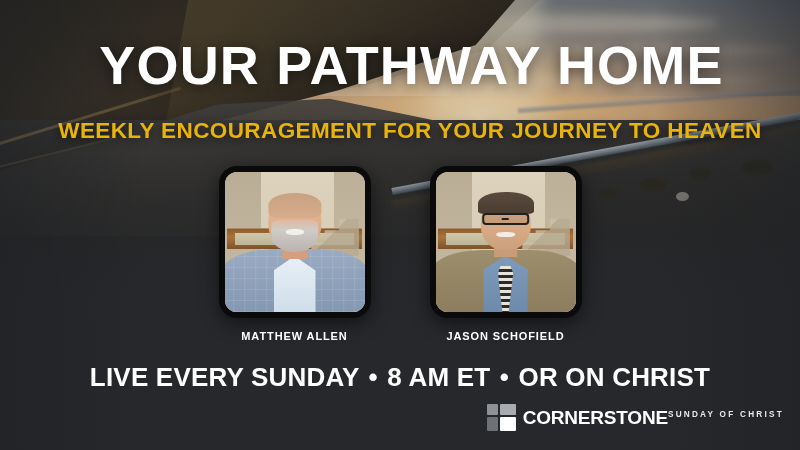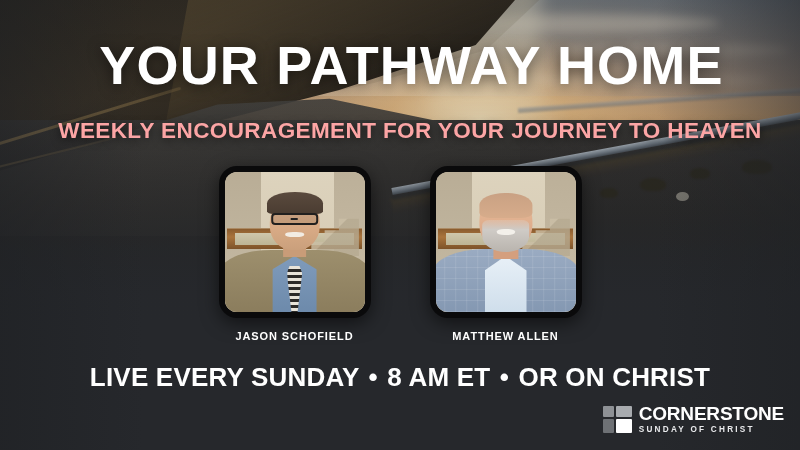--- a/index.html
+++ b/index.html
@@ -138,21 +138,21 @@
     position:absolute; left:0; right:0; top:38px;
     text-align:center;
     font-size:54px; font-weight:bold; color:#fff;
     letter-spacing:1.2px; line-height:1;
     text-shadow:0 2px 14px rgba(0,0,0,.55);
     margin-left:23px;
   }
   .subtitle {
     position:absolute; left:0; right:0; top:118px;
     text-align:center;
-    font-size:22.5px; font-weight:bold; color:#fca5a5;
+    font-size:22.5px; font-weight:bold; color:#eab308;
     letter-spacing:.4px;
     text-shadow:0 2px 10px rgba(0,0,0,.6);
     margin-left:20px;
   }
 
   .speakers {
     position:absolute; left:0; right:0; top:166px;
     display:flex; justify-content:center; gap:59px;
   }
   .speaker { width:152px; }
@@ -287,21 +287,21 @@
     display:grid;
     grid-template-columns:11px 16px;
     grid-template-rows:11px 14px;
     gap:2px;
   }
   .lm { border-radius:1px; }
   .lm1 { background:#8e9195; }
   .lm2 { background:#a8abaf; }
   .lm3 { background:#6e7175; }
   .lm4 { background:#ffffff; }
-  .logo-text { display:flex; flex-direction:column; line-height:1; }
+  .logo-text { display:flex; line-height:1; }
   .logo-main {
     font-size:19px; font-weight:bold; color:#fff; letter-spacing:-.2px;
   }
   .logo-sub {
     font-size:8.2px; font-weight:bold; color:#e9eaec;
     letter-spacing:2.25px; margin-top:3px;
   }
 </style>
 </head>
 <body>
@@ -351,60 +351,60 @@
           <div class="photo">
             <div class="room">
               <div class="wall-panelL"></div>
               <div class="wall-center"></div>
               <div class="wall-panelR"></div>
               <div class="trim">
                 <div class="trim-inner"></div>
               </div>
               <div class="stair"></div>
             </div>
-            <div class="j-jacket"></div>
-            <div class="j-shirt"></div>
-            <div class="j-tie"></div>
-            <div class="j-neck"></div>
-            <div class="head j-head"></div>
-            <div class="j-hair"></div>
-            <div class="j-glasses"></div>
-            <div class="j-mouth"></div>
-          </div>
-        </div>
-        <div class="sp-name">JASON SCHOFIELD</div>
-      </div>
-
-      <div class="speaker">
-        <div class="frame">
-          <div class="photo">
-            <div class="room">
-              <div class="wall-panelL"></div>
-              <div class="wall-center"></div>
-              <div class="wall-panelR"></div>
-              <div class="trim">
-                <div class="trim-inner"></div>
-              </div>
-              <div class="stair"></div>
-            </div>
             <div class="m-jacket"></div>
             <div class="m-shirt"></div>
             <div class="m-neck"></div>
             <div class="head m-head">
               <div class="m-eyeL"></div>
               <div class="m-eyeR"></div>
             </div>
             <div class="m-scalp"></div>
             <div class="m-beard"></div>
             <div class="m-mouth"></div>
           </div>
         </div>
         <div class="sp-name">MATTHEW ALLEN</div>
       </div>
 
+      <div class="speaker">
+        <div class="frame">
+          <div class="photo">
+            <div class="room">
+              <div class="wall-panelL"></div>
+              <div class="wall-center"></div>
+              <div class="wall-panelR"></div>
+              <div class="trim">
+                <div class="trim-inner"></div>
+              </div>
+              <div class="stair"></div>
+            </div>
+            <div class="j-jacket"></div>
+            <div class="j-shirt"></div>
+            <div class="j-tie"></div>
+            <div class="j-neck"></div>
+            <div class="head j-head"></div>
+            <div class="j-hair"></div>
+            <div class="j-glasses"></div>
+            <div class="j-mouth"></div>
+          </div>
+        </div>
+        <div class="sp-name">JASON SCHOFIELD</div>
+      </div>
+
     </div>
 
     <div class="banner">
       <span>LIVE EVERY SUNDAY</span>
       <span class="sep">•</span>
       <span>8 AM ET</span>
       <span class="sep">•</span>
       <span>OR ON CHRIST</span>
     </div>
 

